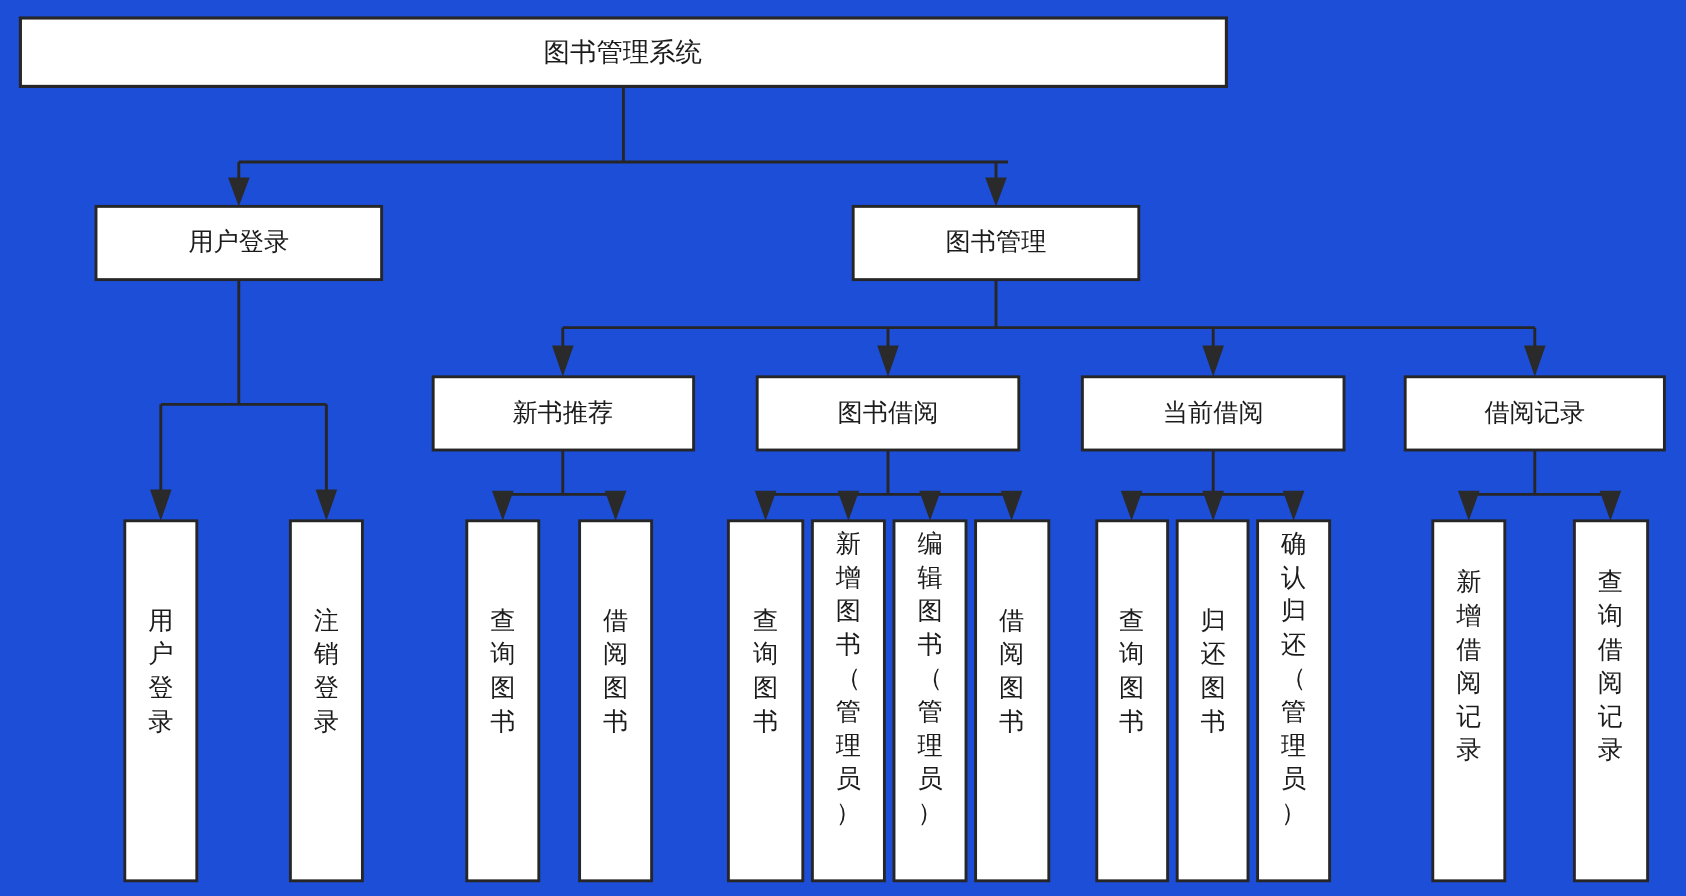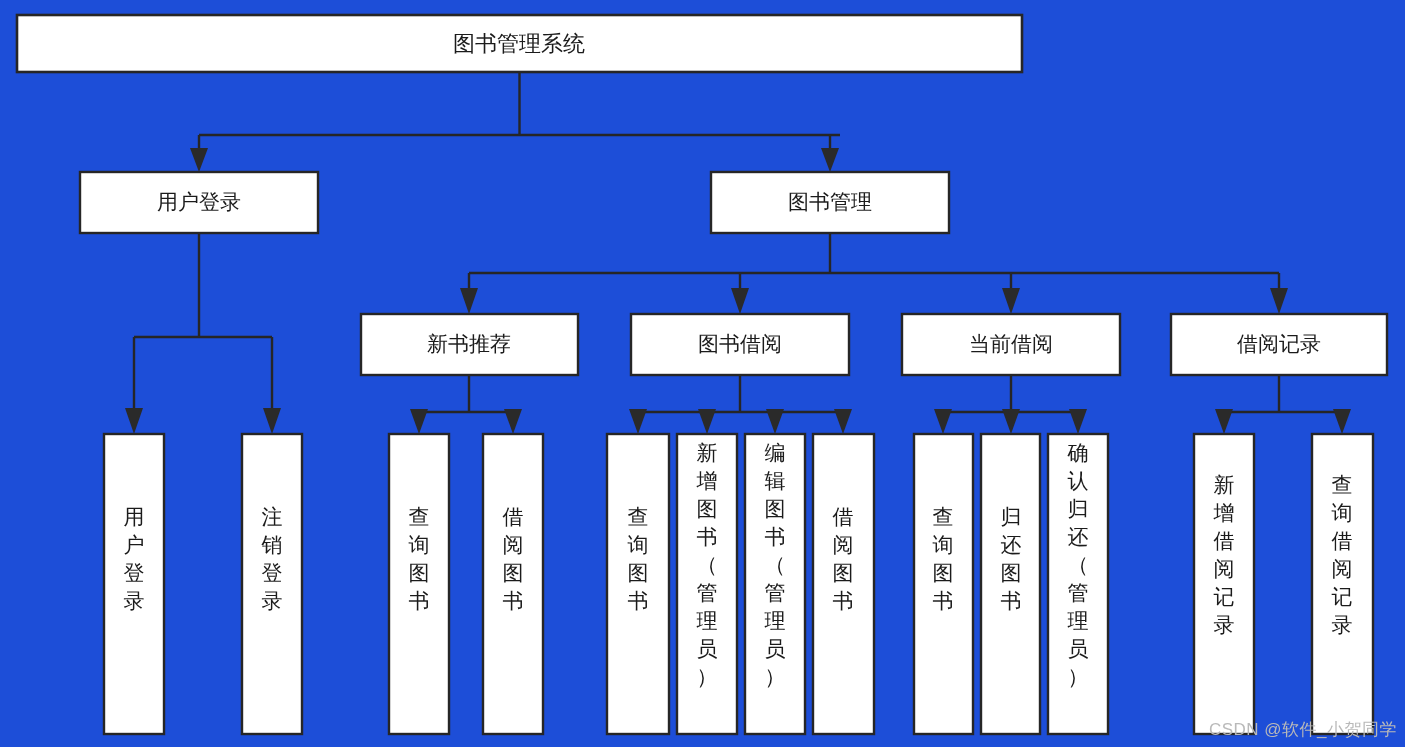--- a/index.html
+++ b/index.html
@@ -233,14 +233,13 @@
       <text class="vert-label" x="1224" y="492"><tspan x="1224" y="492">新</tspan><tspan x="1224" y="520">增</tspan><tspan x="1224" y="548">借</tspan><tspan x="1224" y="576">阅</tspan><tspan x="1224" y="604">记</tspan><tspan x="1224" y="632">录</tspan></text>
     </g>
 
     <g>
       <rect class="node-rect" x="1312" y="434" width="61" height="300"></rect>
       <text class="vert-label" x="1342" y="492"><tspan x="1342" y="492">查</tspan><tspan x="1342" y="520">询</tspan><tspan x="1342" y="548">借</tspan><tspan x="1342" y="576">阅</tspan><tspan x="1342" y="604">记</tspan><tspan x="1342" y="632">录</tspan></text>
     </g>
 
   </svg>
 
-  <div class="watermark">CSDN @软件_小贺同学</div>
 </div>
 
 </body></html>

